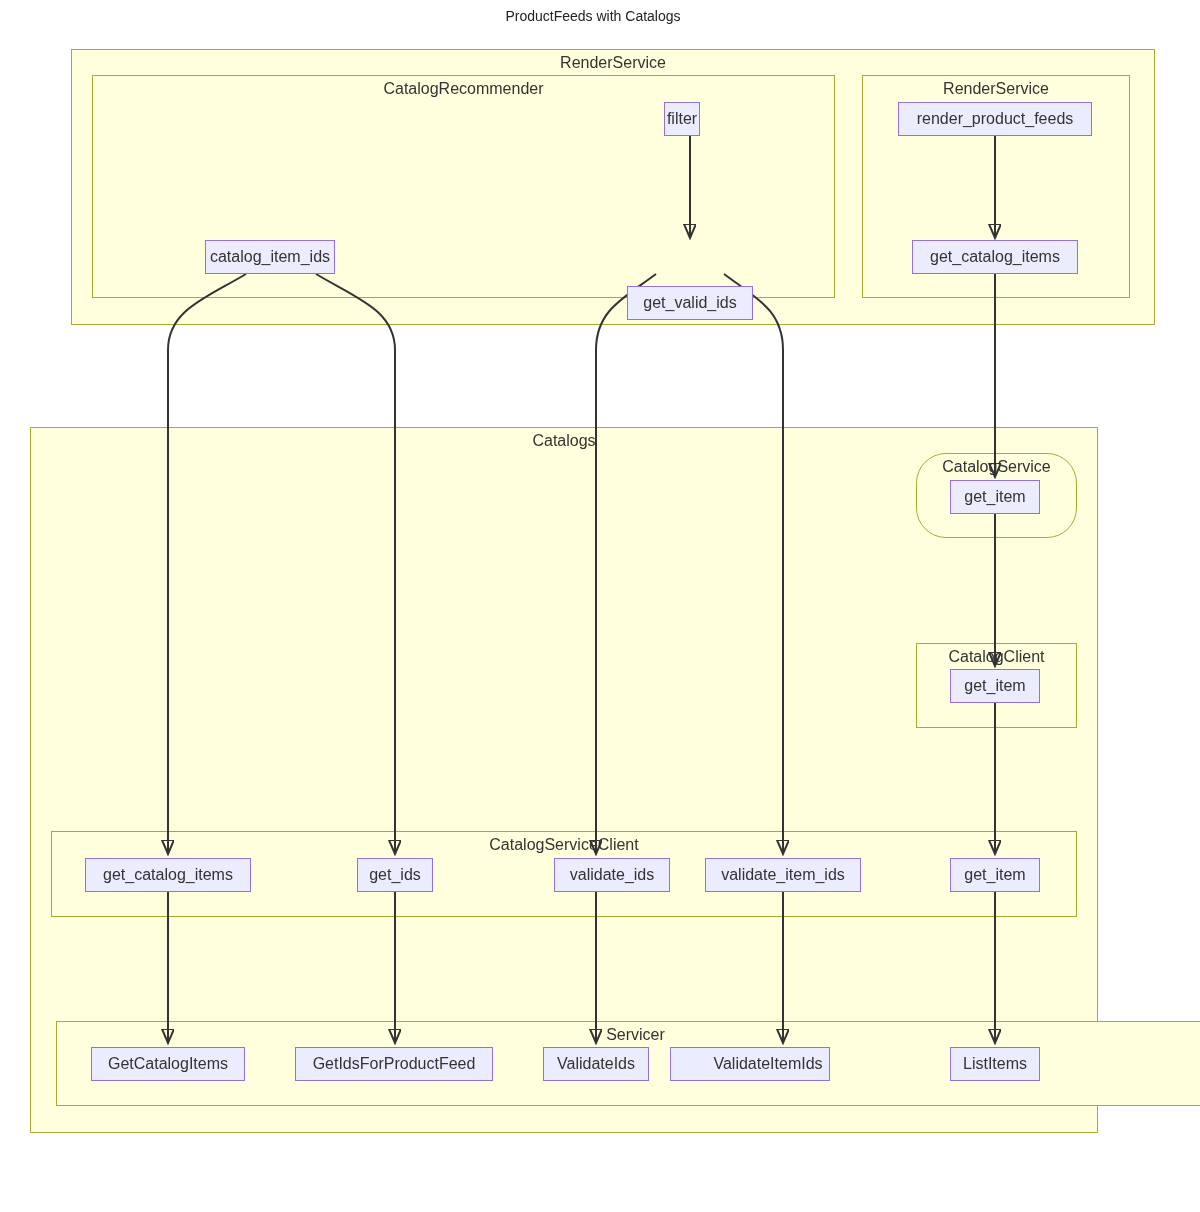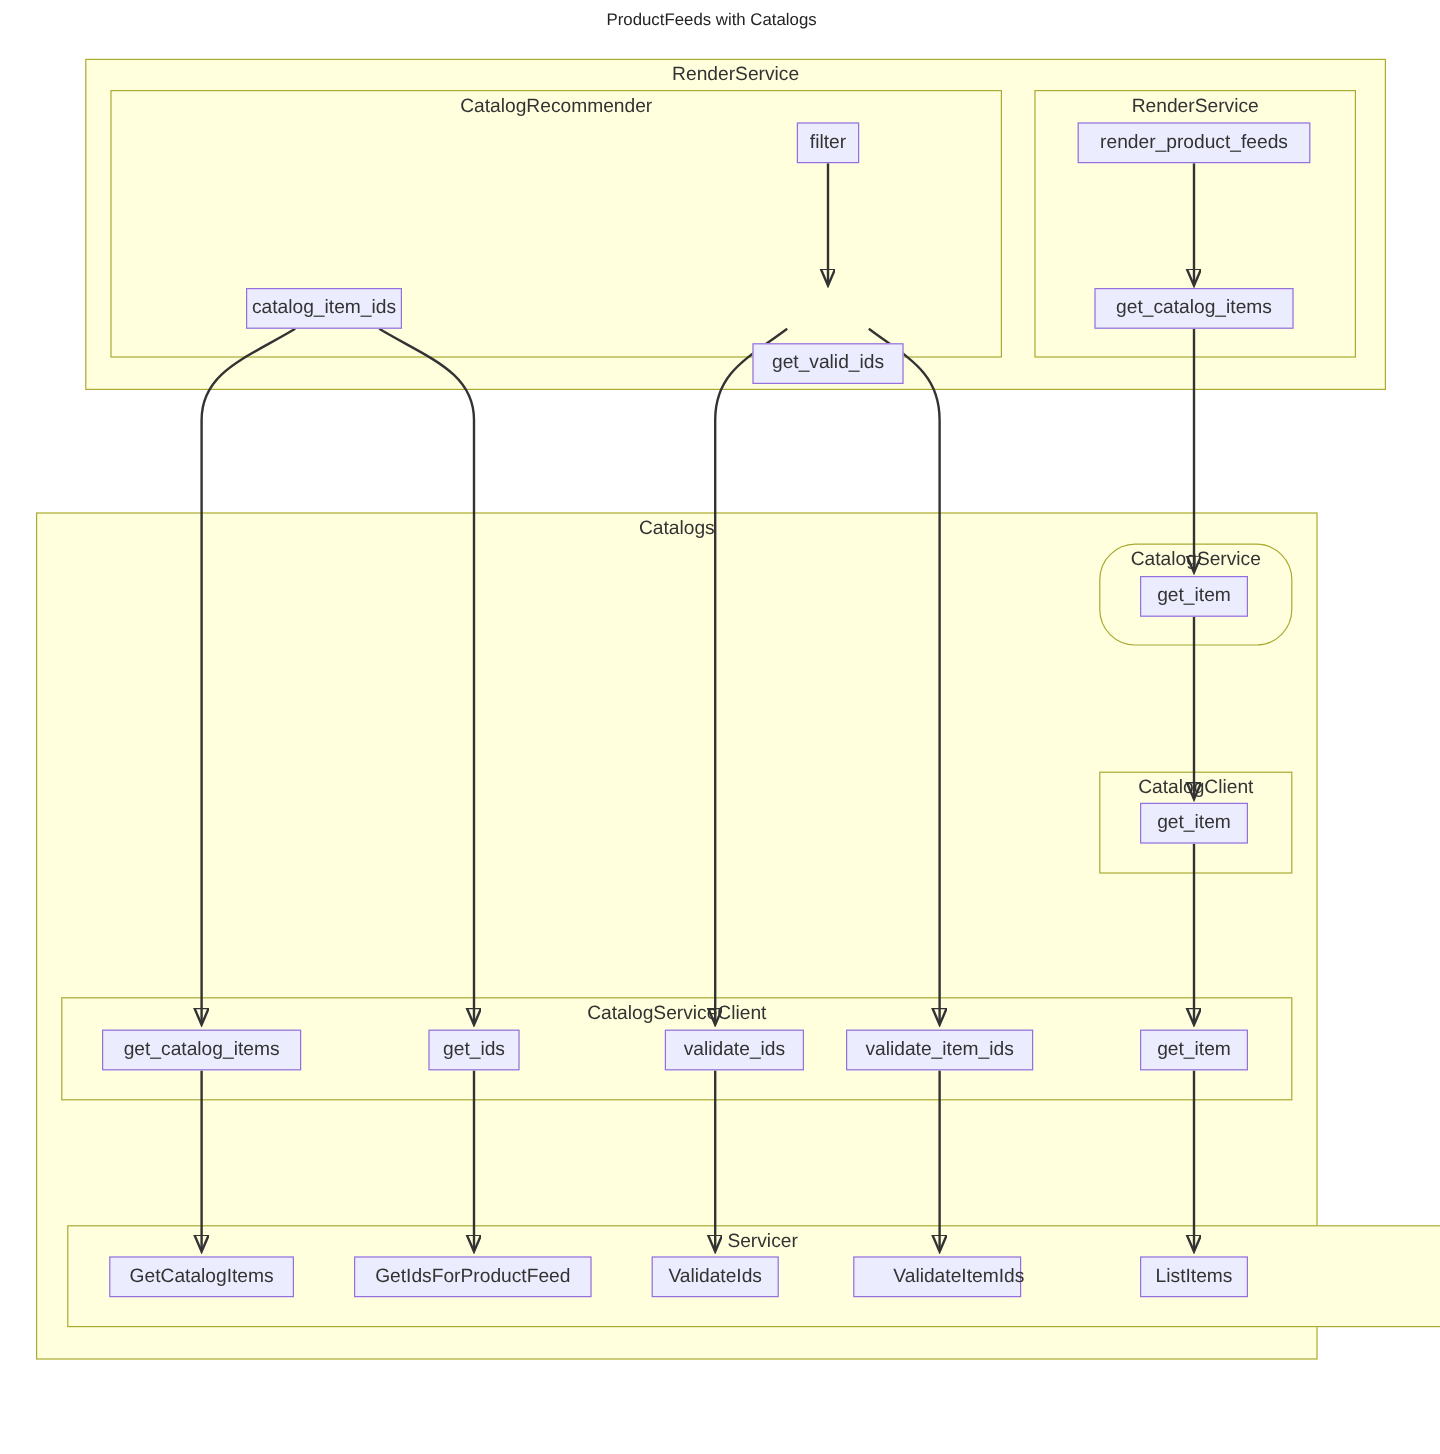--- a/index.html
+++ b/index.html
@@ -121,31 +121,31 @@
     <path d="M995,274 L995,476" marker-end="url(#arrow)"></path>
     <path d="M995,514 L995,665" marker-end="url(#arrow)"></path>
     <path d="M995,703 L995,853" marker-end="url(#arrow)"></path>
     <path d="M168,892 L168,1042" marker-end="url(#arrow)"></path>
     <path d="M395,892 L395,1042" marker-end="url(#arrow)"></path>
     <path d="M596,892 L596,1042" marker-end="url(#arrow)"></path>
     <path d="M783,892 L783,1042" marker-end="url(#arrow)"></path>
     <path d="M995,892 L995,1042" marker-end="url(#arrow)"></path>
   </svg>
 
-  <div class="node" style="left:664px; top:102px; width:52px;">filter</div>
+  <div class="node" style="left:664px; top:102px; width:36px;">filter</div>
   <div class="node" style="left:205px; top:240px; width:130px;">catalog_item_ids</div>
   <div class="node" style="left:627px; top:240px; width:126px;margin-top:46px;">get_valid_ids</div>
   <div class="node" style="left:898px; top:102px; width:194px;">render_product_feeds</div>
   <div class="node" style="left:912px; top:240px; width:166px;">get_catalog_items</div>
   <div class="node" style="left:950px; top:480px; width:90px;">get_item</div>
   <div class="node" style="left:950px; top:669px; width:90px;">get_item</div>
   <div class="node" style="left:85px; top:858px; width:166px;">get_catalog_items</div>
   <div class="node" style="left:357px; top:858px; width:76px;">get_ids</div>
   <div class="node" style="left:538px; top:858px; width:116px;margin-left:16px;">validate_ids</div>
   <div class="node" style="left:705px; top:858px; width:156px;">validate_item_ids</div>
   <div class="node" style="left:950px; top:858px; width:90px;">get_item</div>
   <div class="node" style="left:91px; top:1047px; width:154px;">GetCatalogItems</div>
   <div class="node" style="left:295px; top:1047px; width:198px;">GetIdsForProductFeed</div>
   <div class="node" style="left:543px; top:1047px; width:106px;">ValidateIds</div>
-  <div class="node" style="left:711px; top:1047px; width:140px;padding-left:36px;">ValidateItemIds</div>
+  <div class="node" style="left:670px; top:1047px; width:160px;padding-left:36px;">ValidateItemIds</div>
   <div class="node" style="left:950px; top:1047px; width:90px;">ListItems</div>
 
 </div>
 
 </body></html>

